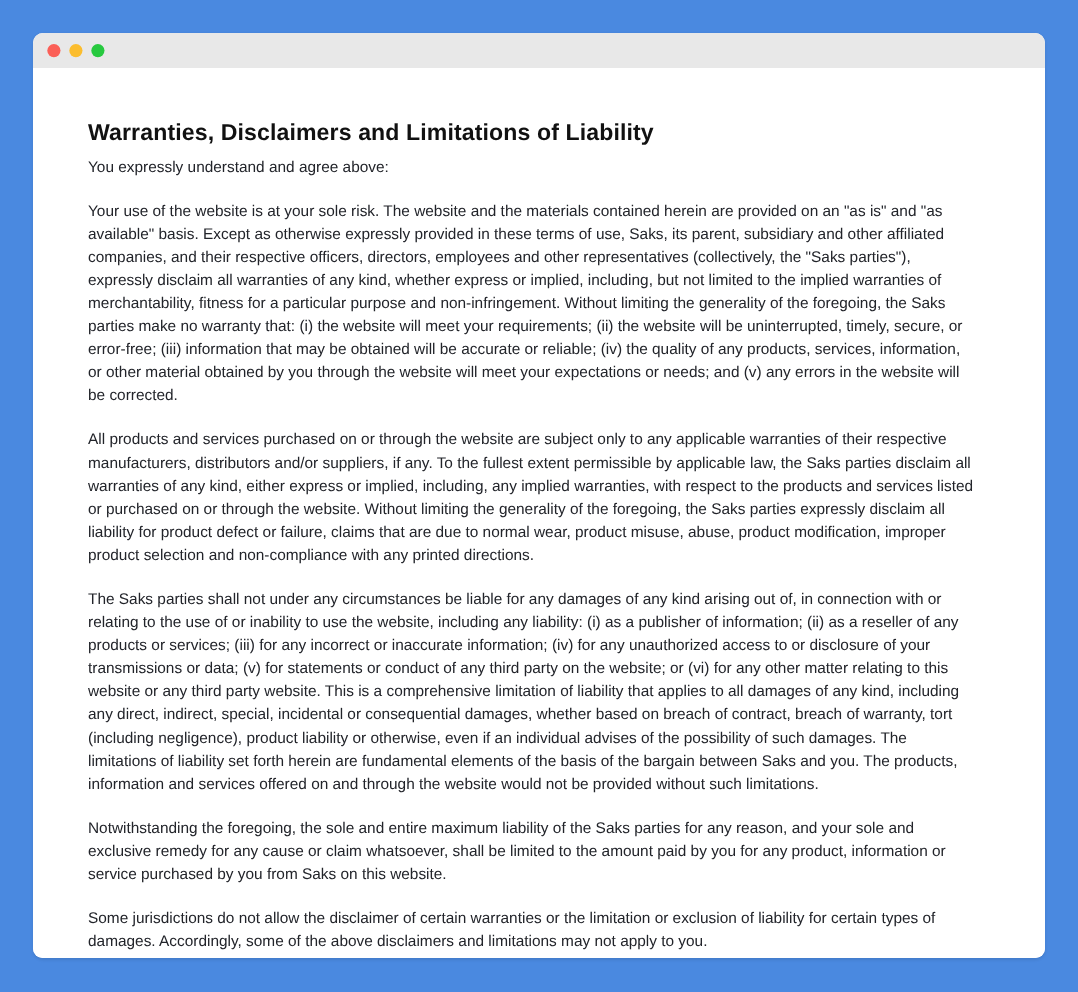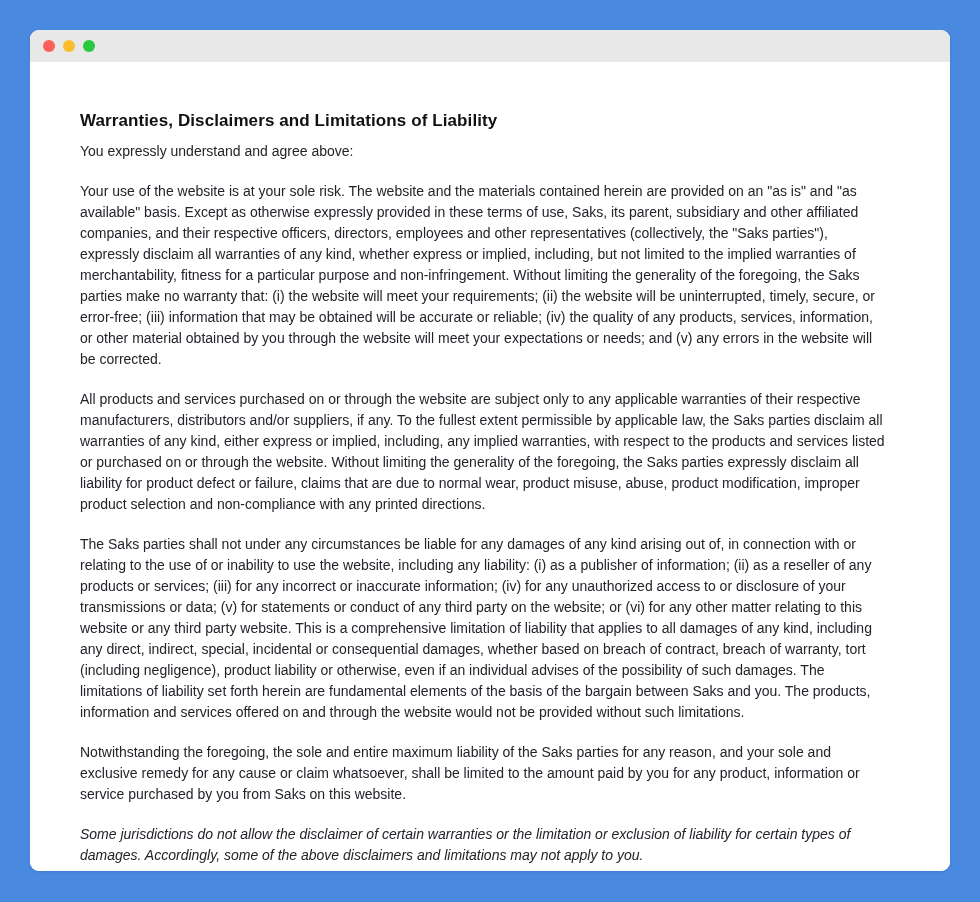--- a/index.html
+++ b/index.html
@@ -54,37 +54,36 @@
     flex: 1 1 auto;
     background: #ffffff;
     padding: 48px 32px 20px 50px;
     box-sizing: border-box;
     overflow: hidden;
   }
   .doc {
     width: 808px;
   }
   .doc-title {
-    font-size: 17px;
+    font-size: 21px;
     font-weight: bold;
     color: #111111;
     margin: 0 0 9px 0;
     line-height: 22px;
     letter-spacing: 0.1px;
   }
   .doc-para {
     font-size: 14px;
     line-height: 21px;
     color: #22242a;
     margin: 0 0 19px 0;
     text-align: left;
   }
   .doc-para:last-child {
     margin-bottom: 0;
-    font-style: italic;
   }
   .doc-intro {
     margin-bottom: 19px;
   }
 </style>
 </head>
 <body>
 
 <div class="browser-window">
 

